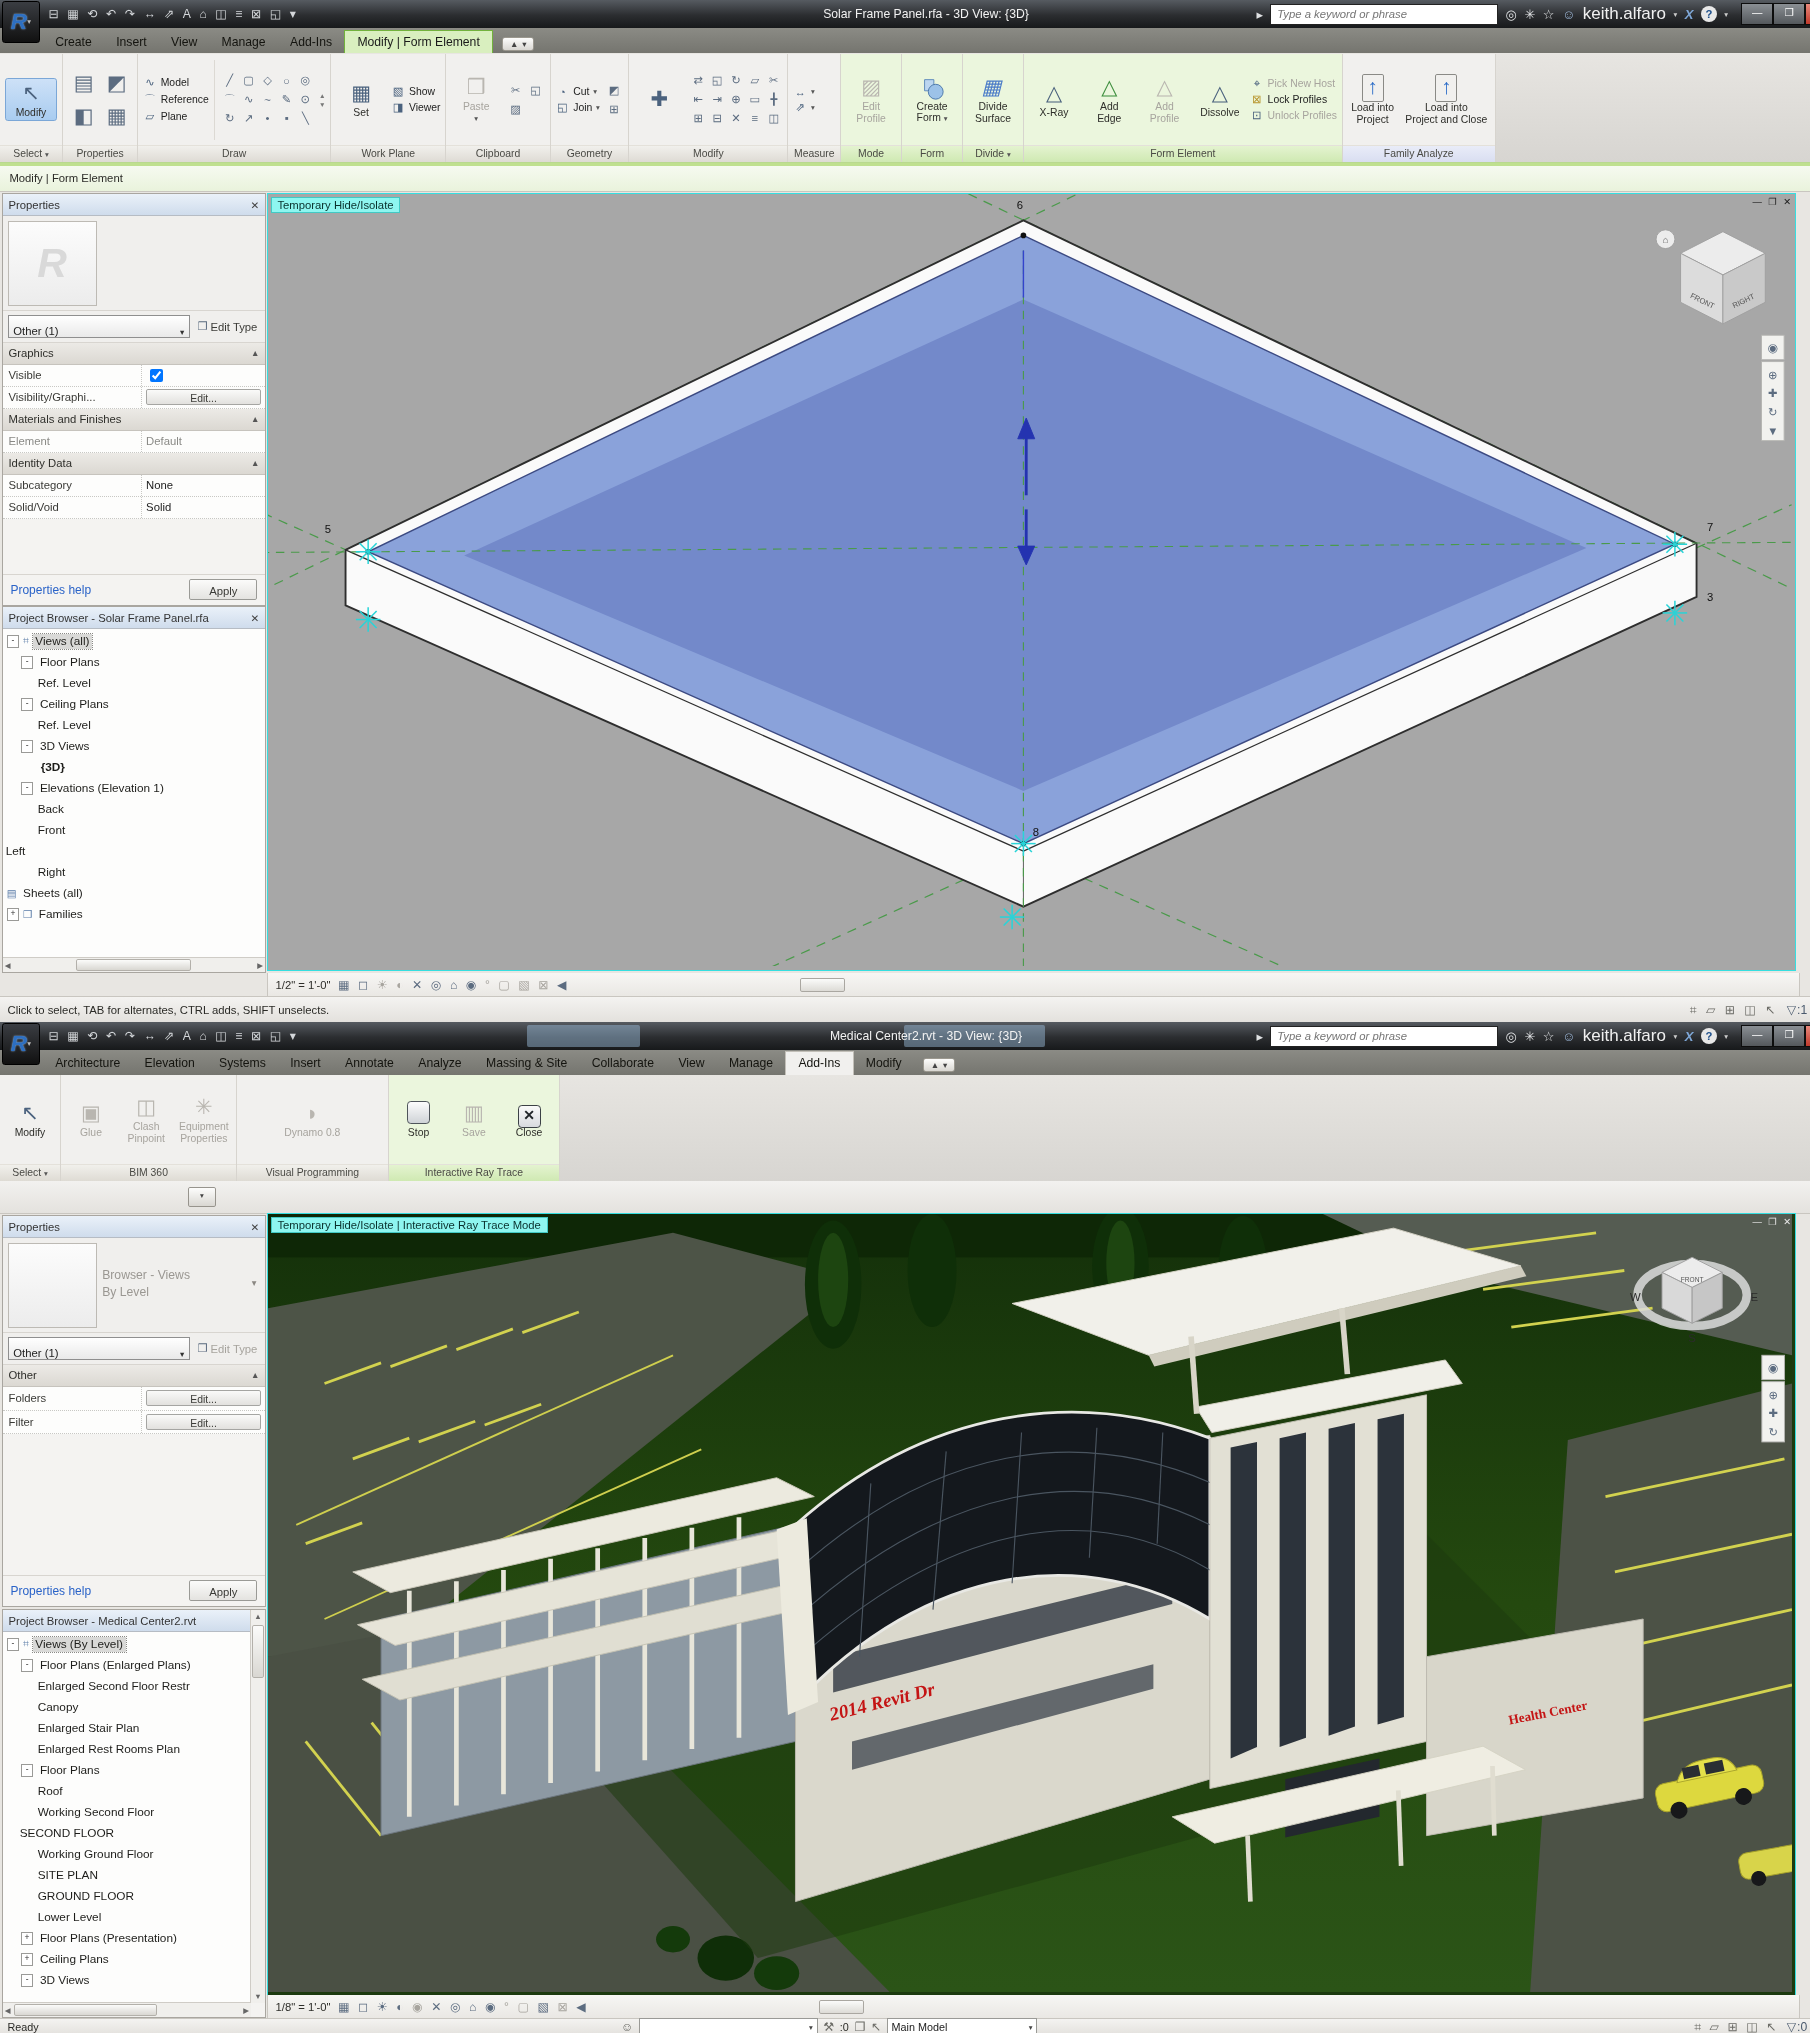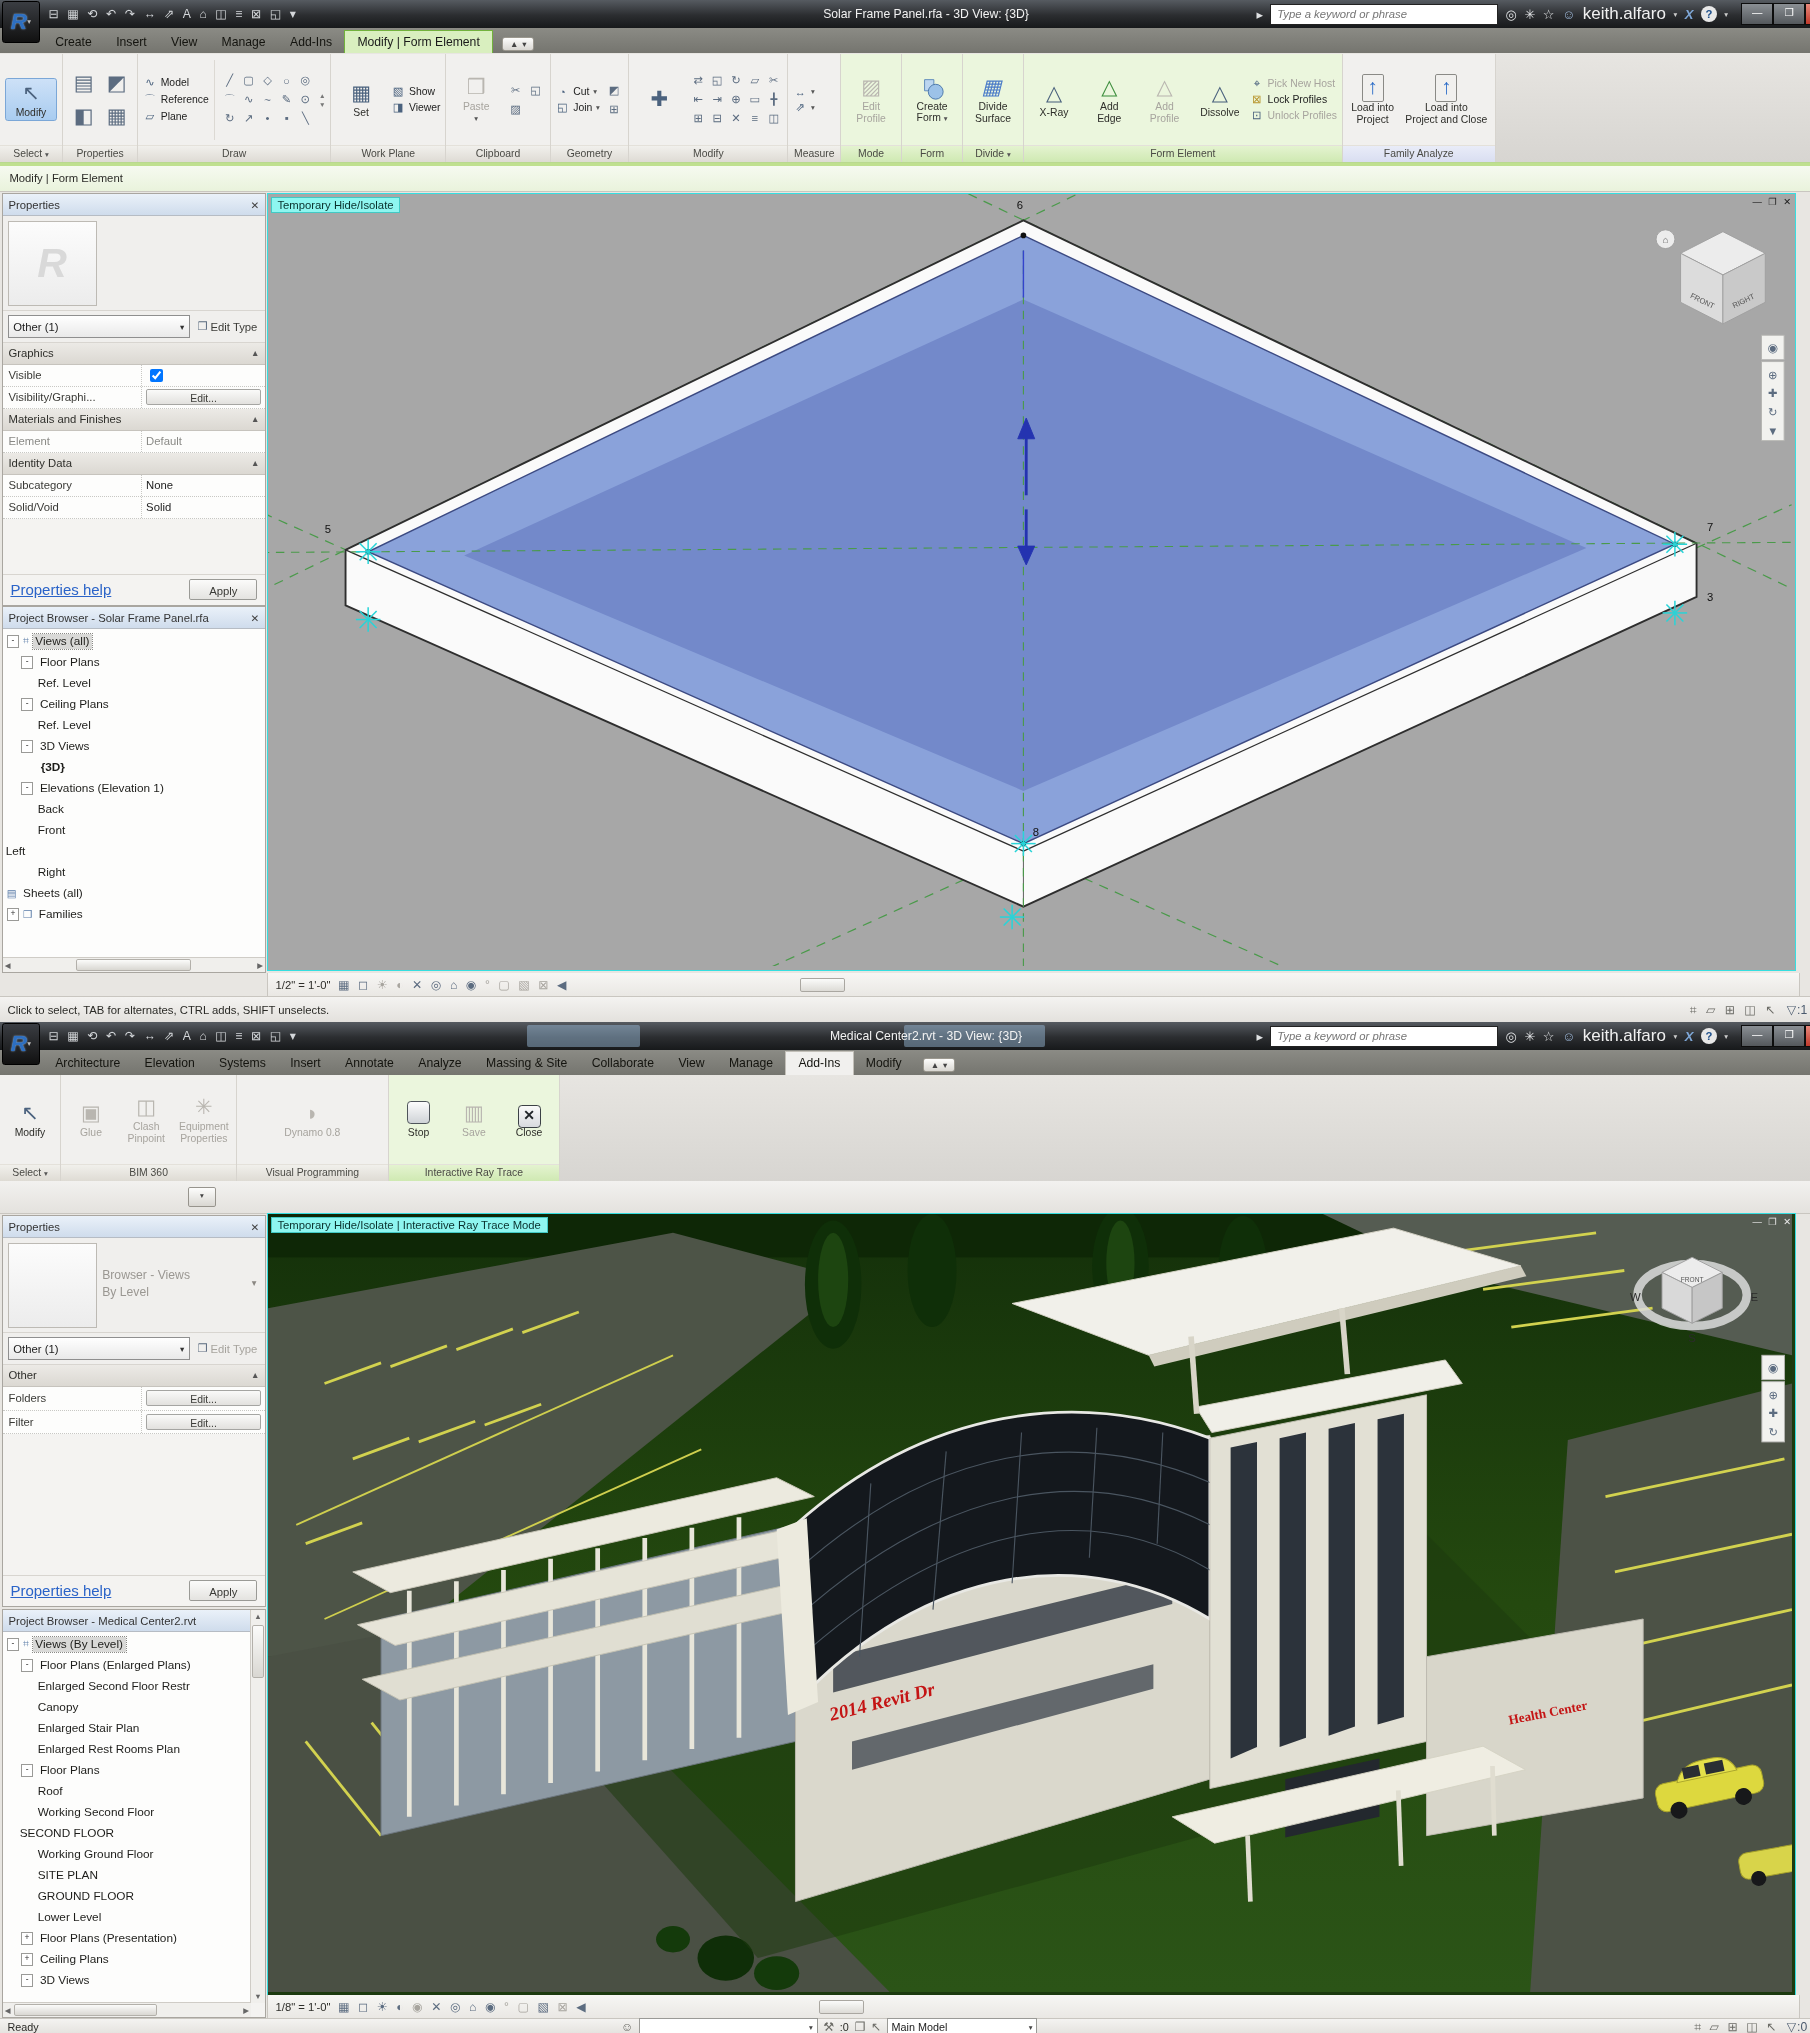--- a/index.html
+++ b/index.html
@@ -64,33 +64,33 @@
   
   .palette{background:#f4f3f1;border:0.9px solid #a9a6a0;display:flex;flex-direction:column}
   .palhead{height:21px;background:linear-gradient(#eaf1f9,#cfdcec);display:flex;align-items:center;padding:0 5.6px;font-size:11.3px;color:#333;border-bottom:0.9px solid #b6bcc4}
   .palhead .x{margin-left:auto;font-size:10.4px;color:#444}
   .pv{display:flex;padding:4.7px;gap:5.6px;background:#f0efed;border-bottom:0.9px solid #d8d5d0}
   .pvbox{width:87px;height:83px;background:linear-gradient(#fcfcfc,#ececec);border:0.9px solid #bdbab4;display:flex;align-items:center;justify-content:center}
   .pvbox .wm{font-size:41px;font-weight:bold;font-style:italic;color:#d9d9d9}
   .pvtext{flex:1;color:#9a9792;font-size:12.2px;padding-top:24.5px;line-height:17px}
   .pvcaret{color:#8a8782;font-size:9.4px;padding-top:34px;padding-right:3.8px}
   .typerow{display:flex;align-items:center;gap:4.7px;padding:3.8px 4.7px;background:#f0efed;border-bottom:0.9px solid #d8d5d0}
-  .typesel{flex:1;height:21px;border:0.9px solid #8f8f8f;background:linear-gradient(#fff,#e9e9e9);display:flex;align-items:center;padding:0 4.7px;font-size:11.3px}
+  .typesel{flex:1;height:21px;border:0.9px solid #8f8f8f;background:linear-gradient(#fff,#e9e9e9);display:flex;align-items:flex-end;padding:0 4.7px;font-size:11.3px}
   .typesel .c{margin-left:auto;font-size:8.5px;color:#333}
   .etbtn{display:flex;align-items:center;gap:2.8px;font-size:11.3px;color:#3c3c38;padding:1.9px 2.8px}
   .pgrid{background:#fdfdfc}
   .prow{display:flex;height:21px;border-bottom:0.9px dotted #c8c8c4;align-items:center;font-size:11.3px}
   .prow .lc{flex:1;padding-left:5.6px;color:#3a3a36;white-space:nowrap;overflow:hidden}
   .prow .vc{width:115px;border-left:0.9px dotted #c8c8c4;align-self:stretch;display:flex;align-items:center;padding:0 3.8px}
   .prow.sec{background:linear-gradient(#eceae6,#dbd8d2);border-bottom:0.9px solid #c6c3bd}
   .prow.sec .lc{color:#2e2e2a}
   .prow.sec .mark{margin-left:auto;padding-right:5.6px;font-size:8.5px;color:#555}
   .ebtn{width:100%;height:16px;border:0.9px solid #a5a5a2;border-radius:1.9px;background:linear-gradient(#fafaf9,#e2e1de);font-size:10.4px;color:#3c3c38;text-align:center;line-height:15px}
   .palbottom{margin-top:auto;display:flex;align-items:center;padding:4.7px 7.5px;border-top:0.9px solid #d8d5d0}
-  .plink{color:#2a63c8;text-decoration:underline;font-size:15px}
+  .plink{color:#2a63c8;font-size:12px}
   .applybtn{margin-left:auto;width:68px;height:21px;border:0.9px solid #9a9a96;border-radius:1.9px;background:linear-gradient(#fbfbfa,#e4e3e0);text-align:center;line-height:20px;font-size:11.3px;color:#3a3a36}
   
   .tree{background:#fdfdfc;flex:1;overflow:hidden;padding-top:1.9px;position:relative}
   .titem{display:flex;align-items:center;height:21px;font-size:11.8px;color:#1d1d1a;white-space:nowrap;overflow:hidden}
   .texp{width:10.4px;height:10.4px;border:0.9px solid #9a9a97;background:#fff;font-size:8.5px;line-height:8.5px;text-align:center;margin-right:3.8px;color:#333;flex:none}
   .ticon{margin-right:3.8px;color:#5a7ca8;font-size:10.4px;flex:none}
   .tlabel{padding:0.9px 2.8px}
   .titem.sel .tlabel{background:#d9d9d7;outline:0.9px dotted #8a8a86}
   .titem.bold .tlabel{font-weight:bold}
   .hscroll{height:14px;background:#f0efec;border-top:0.9px solid #cfccc6;display:flex;align-items:center;justify-content:space-between;padding:0 1.9px;font-size:7.5px;color:#666}

